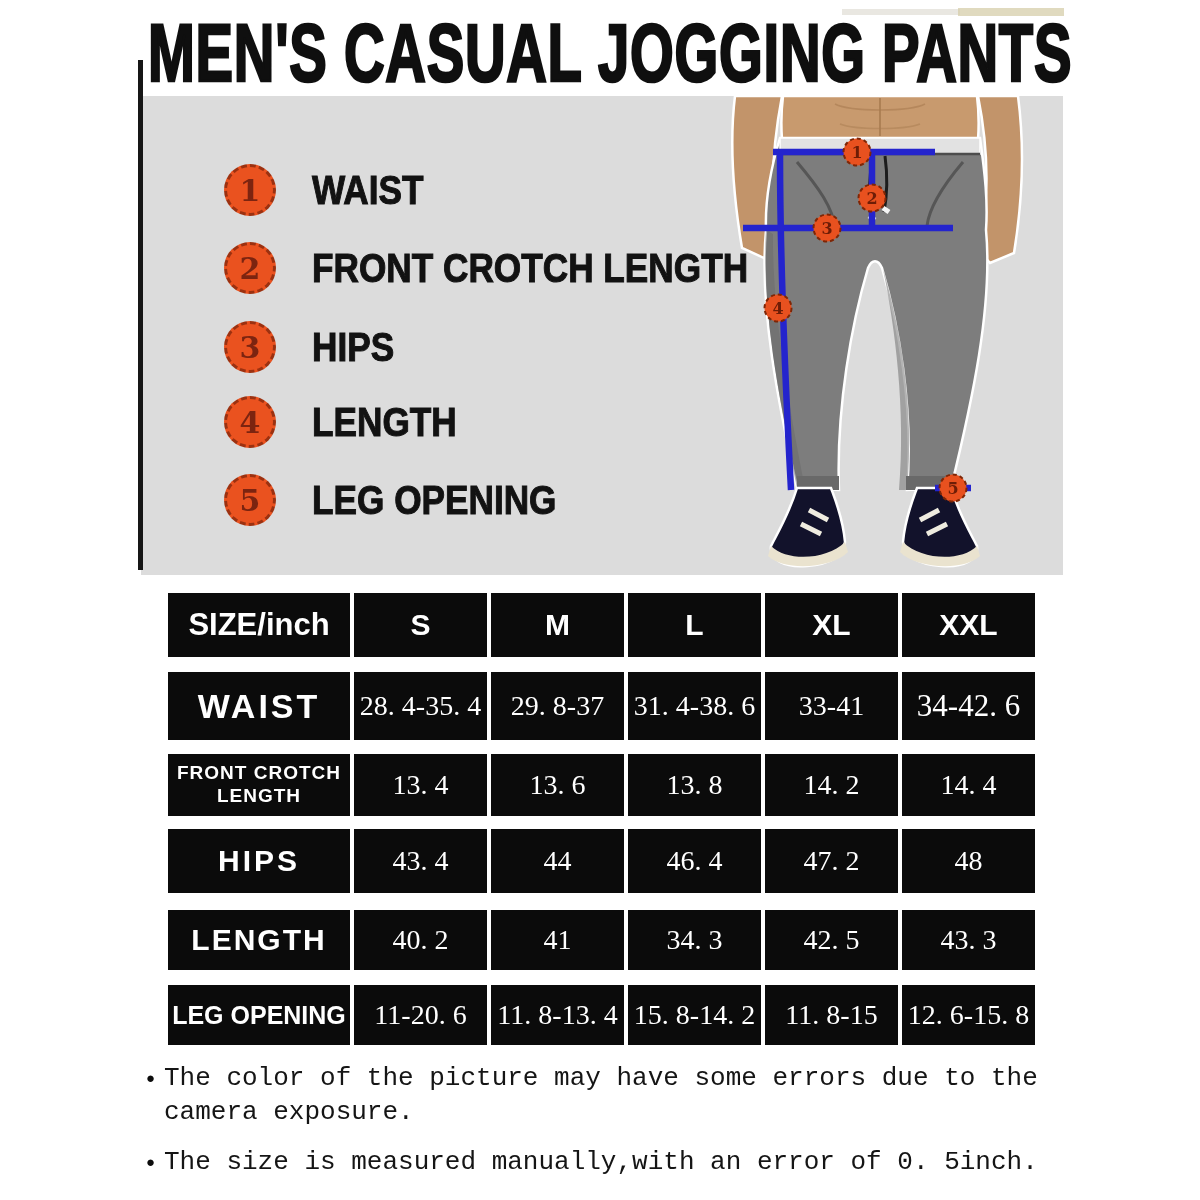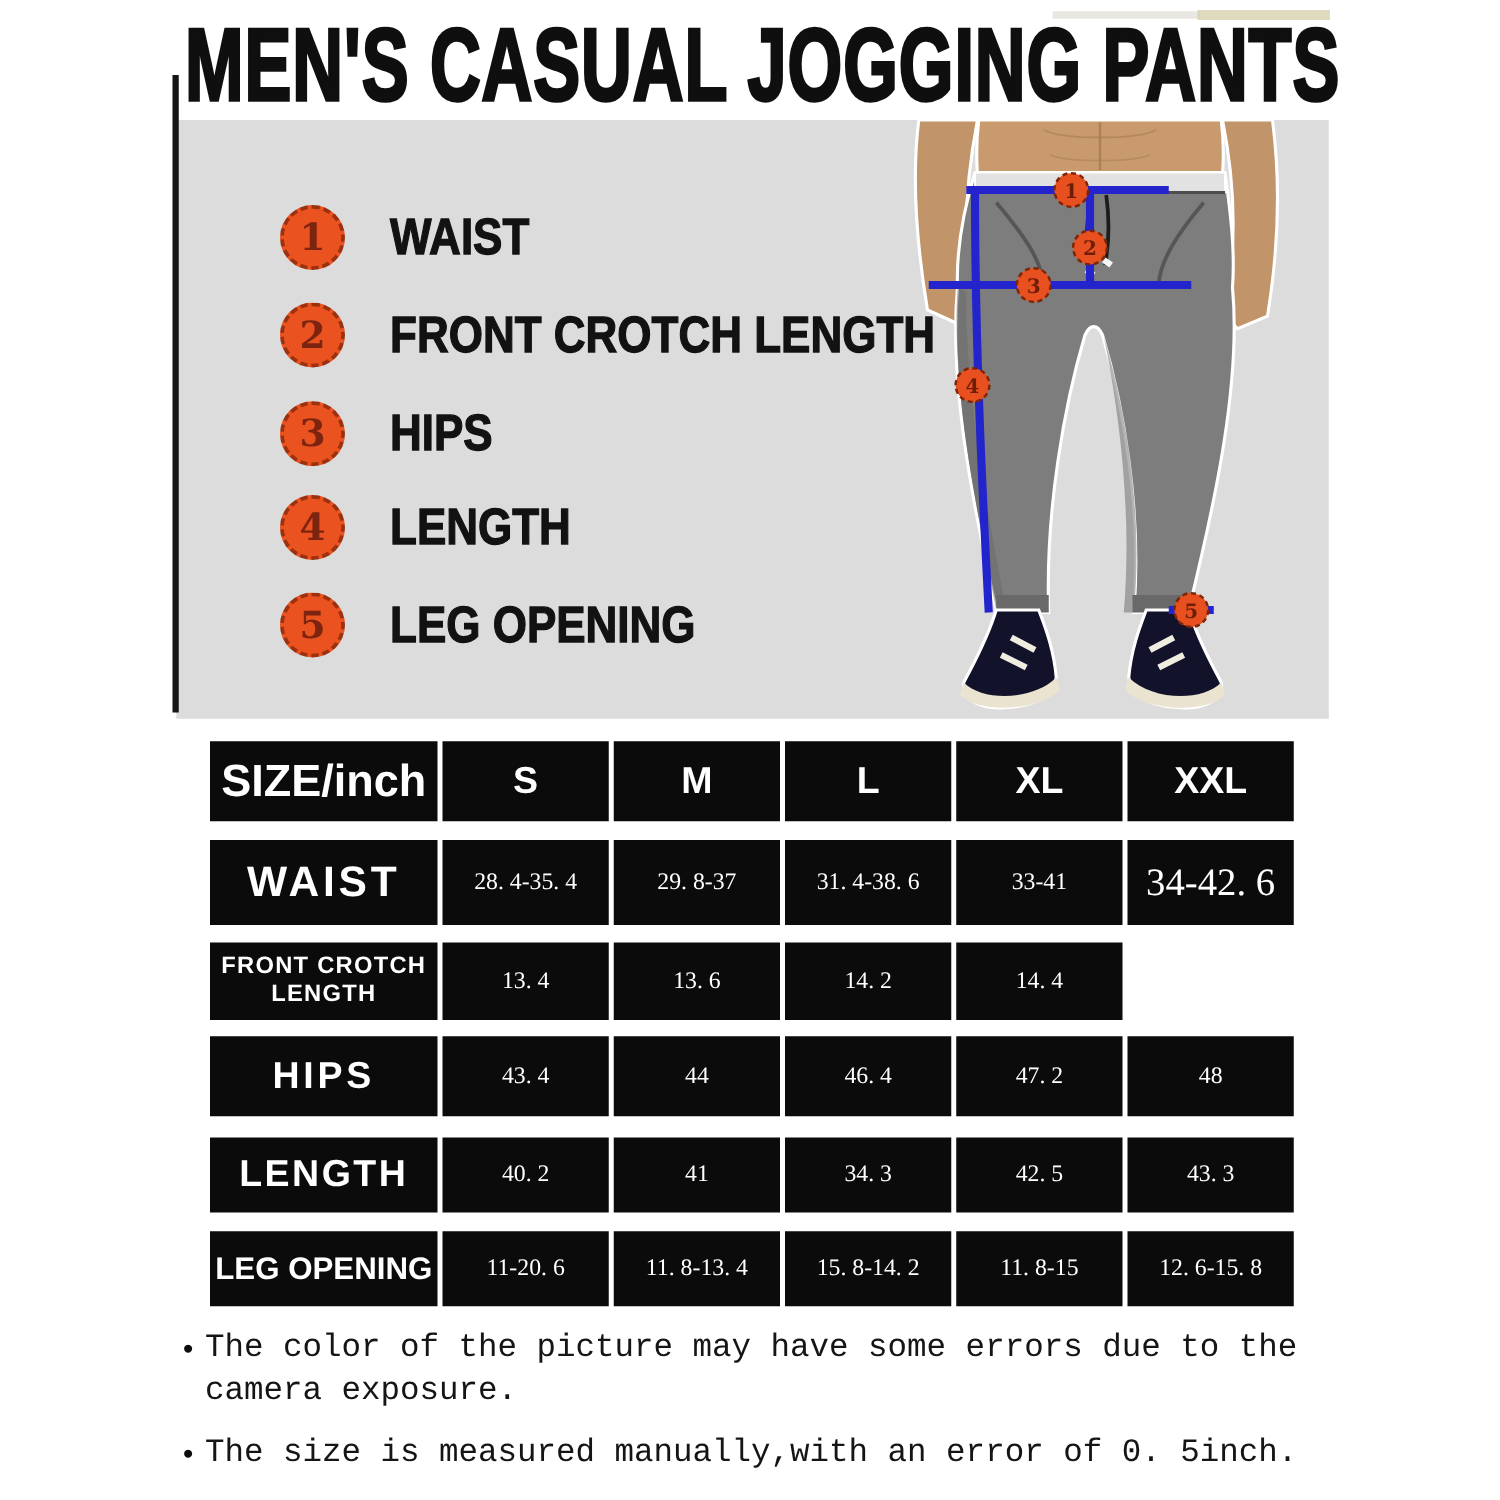--- a/index.html
+++ b/index.html
@@ -36,28 +36,28 @@
   .size-table{left:168px;top:593px;width:867px;}
   .trow{display:grid;grid-template-columns:182px repeat(5,133px);column-gap:4px;}
   .cell{background:#0b0b0b;color:#ffffff;display:flex;align-items:center;justify-content:center;
         text-align:center;}
   .r-head  .cell{height:64px;} .r-head{margin-bottom:15px;}
   .r-waist .cell{height:68px;} .r-waist{margin-bottom:14px;}
   .r-crotch .cell{height:62px;} .r-crotch{margin-bottom:13px;}
   .r-hips  .cell{height:64px;} .r-hips{margin-bottom:17px;}
   .r-len   .cell{height:60px;} .r-len{margin-bottom:15px;}
   .r-leg   .cell{height:60px;}
-  .c-head0{font-size:36px;font-weight:700;}
+  .c-head0{font-size:31px;font-weight:700;}
   .c-head{font-size:30px;font-weight:700;}
   .lab-waist{font-size:34px;font-weight:700;letter-spacing:3px;}
   .lab-2line{font-size:19px;font-weight:700;line-height:1.2;flex-direction:column;letter-spacing:1px;}
   .lab-hips{font-size:30px;font-weight:700;letter-spacing:3px;}
   .lab-len{font-size:30px;font-weight:700;letter-spacing:2px;}
   .lab-leg{font-size:25px;font-weight:700;letter-spacing:0px;}
-  .c-val{font-family:"Liberation Serif",serif;font-size:19px;letter-spacing:0;}
+  .c-val{font-family:"Liberation Serif",serif;font-size:28px;letter-spacing:0;}
   .c-val.big{font-size:31px;}
 
   
   .notes{left:146px;top:1062px;width:1010px;}
   .note{display:flex;align-items:flex-start;font-family:"Liberation Mono",monospace;
         font-size:26px;color:#151515;line-height:1.3;}
   .note + .note{margin-top:16px;}
   .bullet{font-size:15px;line-height:1;padding-top:10px;width:18px;flex:none;color:#0c0c0c;}
   .note-text{max-width:880px;}
   .note .nowrap{max-width:none;white-space:nowrap;}
@@ -175,20 +175,21 @@
     <div class="cell c-val">33-41</div>
     <div class="cell c-val big">34-42. 6</div>
   </div>
   <div class="trow r-crotch">
     <div class="cell lab-2line">
       <span>FRONT CROTCH</span>
       <span>LENGTH</span>
     </div>
     <div class="cell c-val">13. 4</div>
     <div class="cell c-val">13. 6</div>
+    <div class="cell c-val">13. 8</div>
     <div class="cell c-val">14. 2</div>
     <div class="cell c-val">14. 4</div>
   </div>
   <div class="trow r-hips">
     <div class="cell lab-hips">HIPS</div>
     <div class="cell c-val">43. 4</div>
     <div class="cell c-val">44</div>
     <div class="cell c-val">46. 4</div>
     <div class="cell c-val">47. 2</div>
     <div class="cell c-val">48</div>

